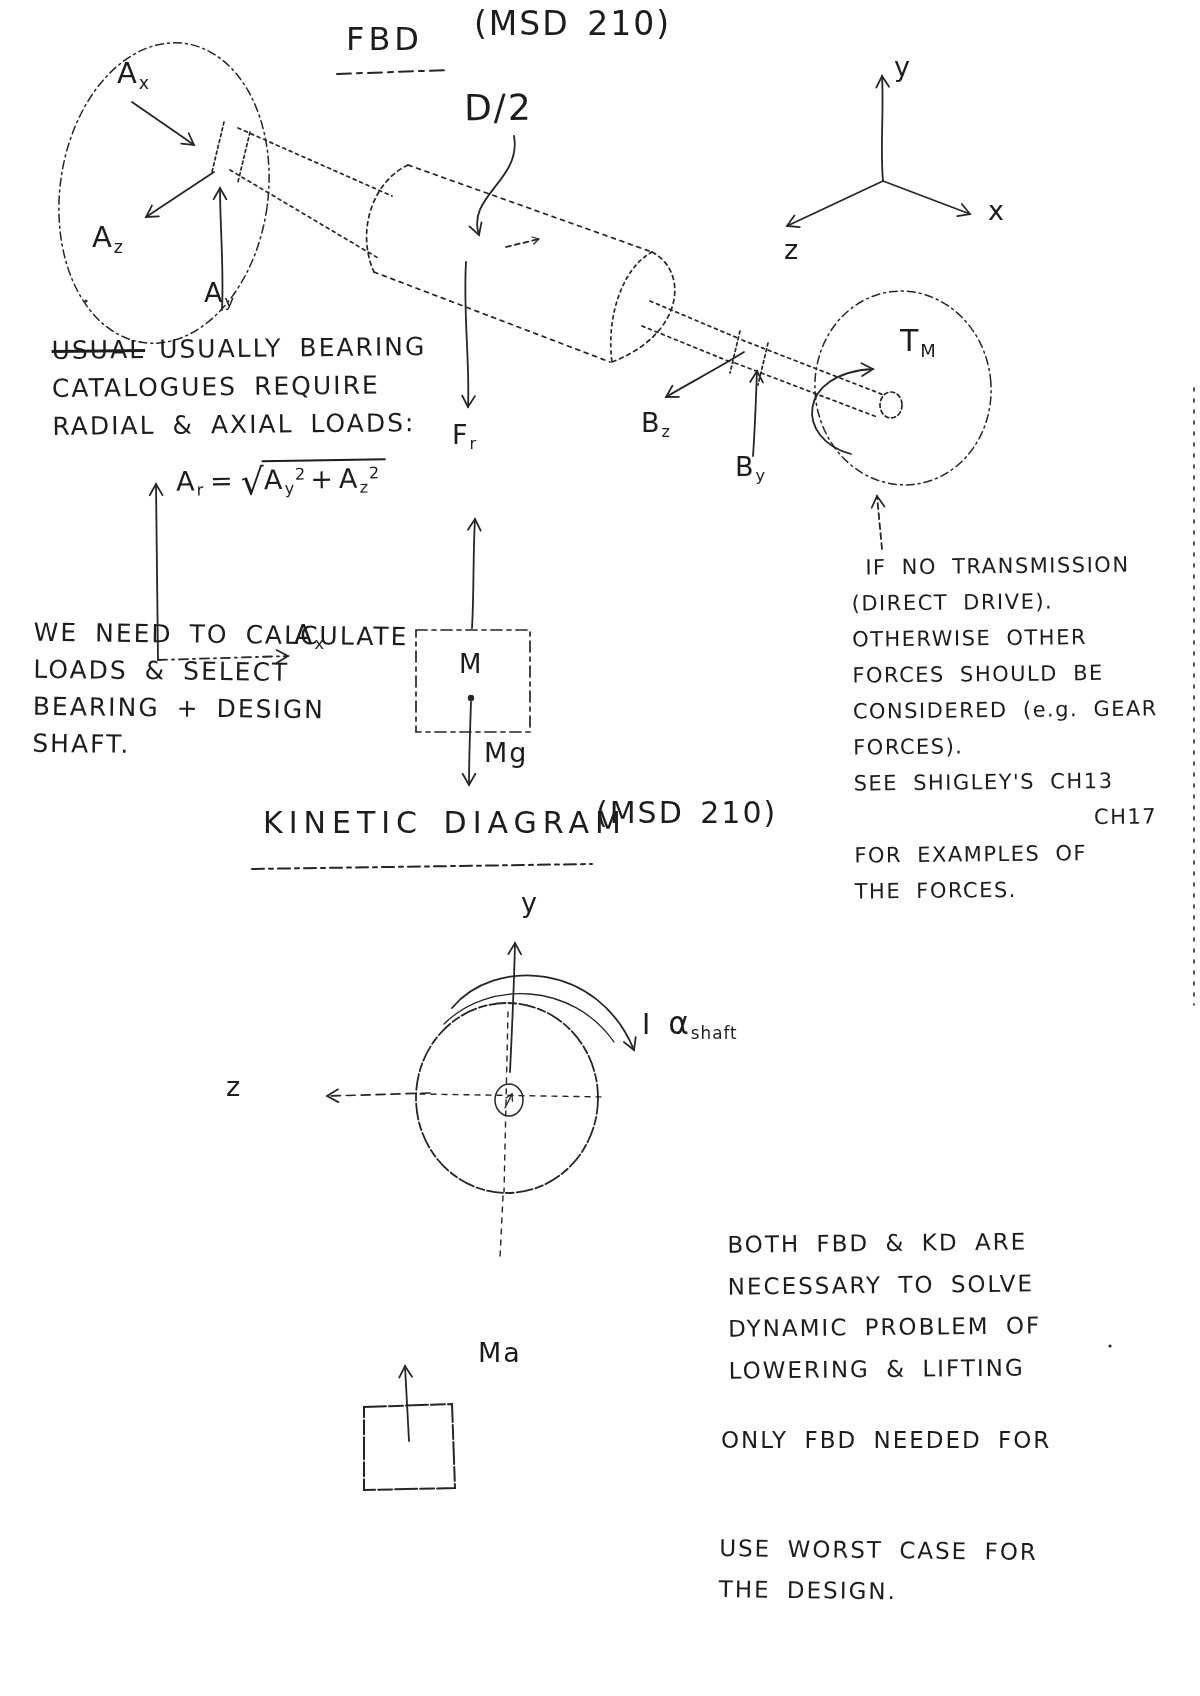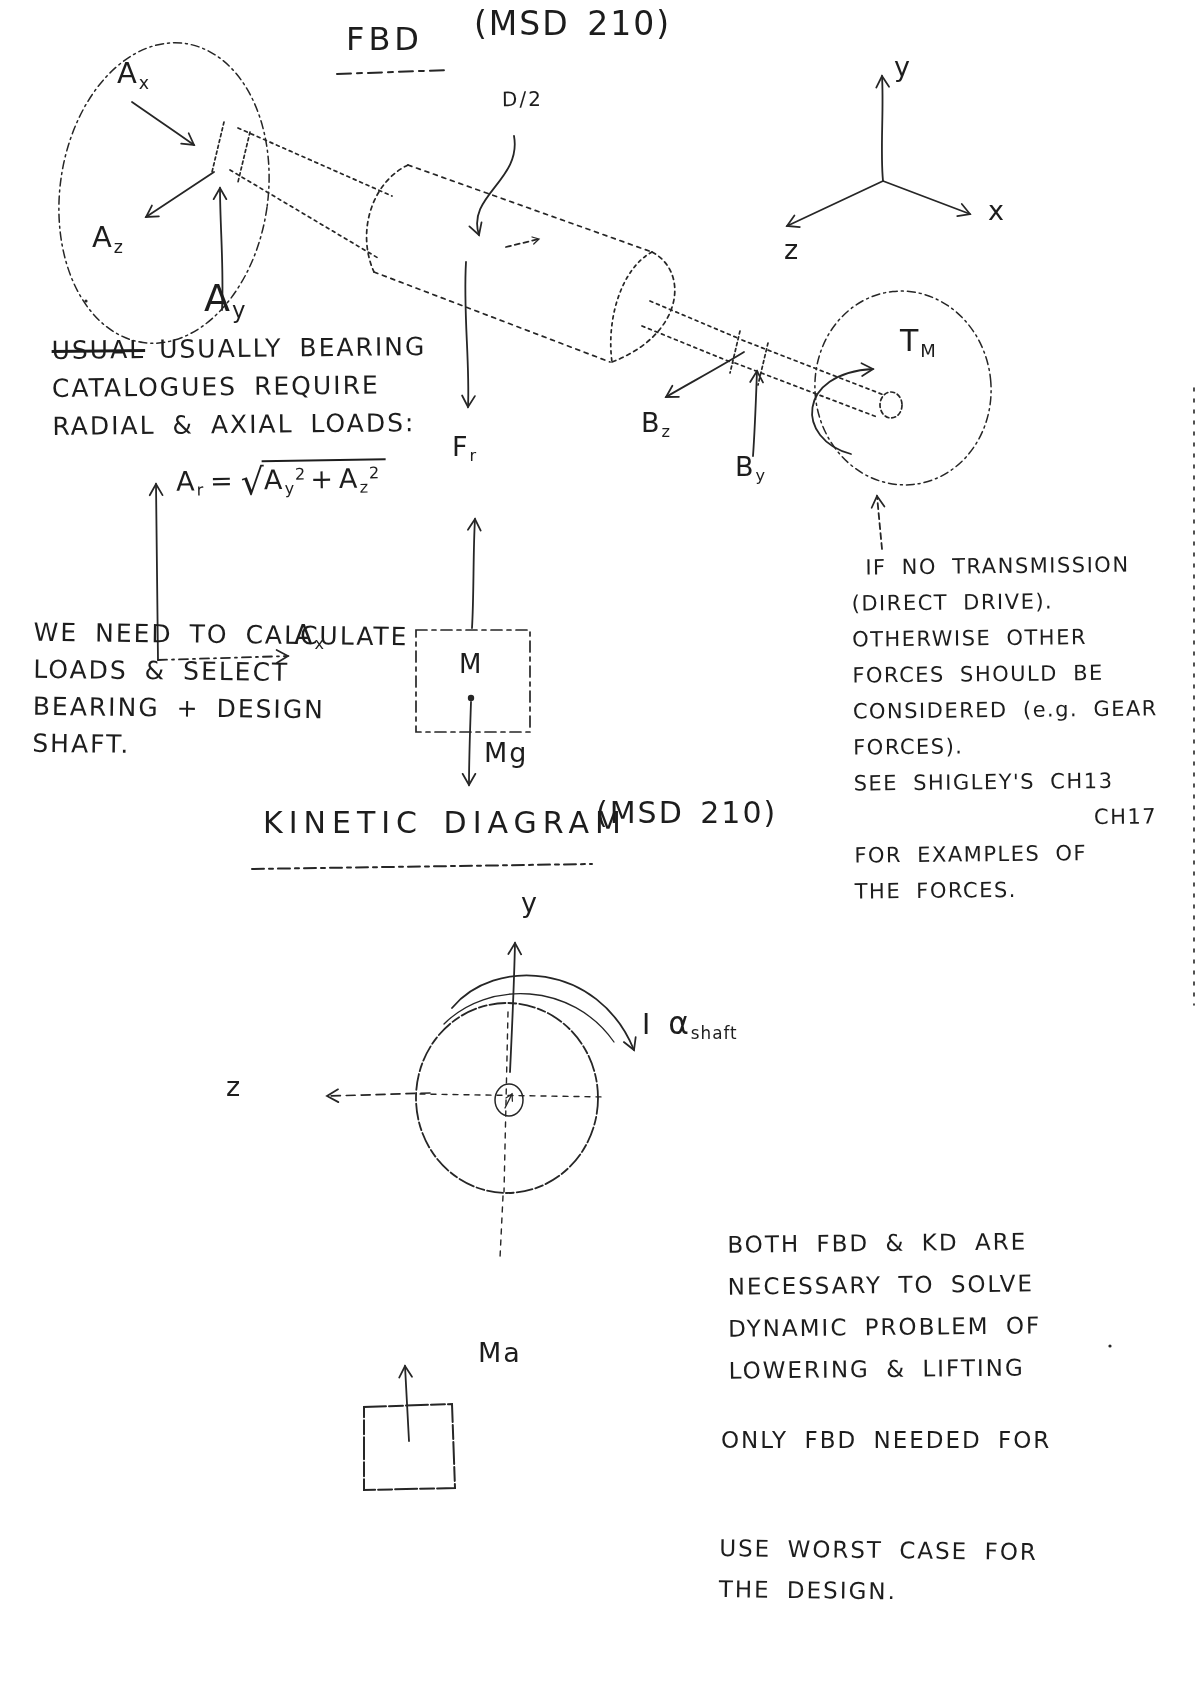--- a/index.html
+++ b/index.html
@@ -118,23 +118,23 @@
 
   <div class="lbl title" style="left:346px;top:22px;font-size:32px;">FBD</div>
   <div class="lbl" style="left:474px;top:6px;font-size:33px;">(MSD 210)</div>
 
   <div class="lbl" style="left:894px;top:52px;font-size:27px;">y</div>
   <div class="lbl" style="left:988px;top:196px;font-size:27px;">x</div>
   <div class="lbl" style="left:784px;top:235px;font-size:27px;">z</div>
 
   <div class="lbl" style="left:117px;top:58px;font-size:29px;"><span>A</span><sub>x</sub></div>
   <div class="lbl" style="left:92px;top:222px;font-size:29px;"><span>A</span><sub>z</sub></div>
-  <div class="lbl" style="left:204px;top:278px;font-size:38px;"><span>A</span><sub>y</sub></div>
-  <div class="lbl r-m05" style="left:502px;top:88px;font-size:20px;">D/2</div>
-  <div class="lbl" style="left:452px;top:432px;font-size:27px;"><span>F</span><sub>r</sub></div>
+  <div class="lbl" style="left:204px;top:278px;font-size:27px;"><span>A</span><sub>y</sub></div>
+  <div class="lbl r-m05" style="left:464px;top:88px;font-size:36px;">D/2</div>
+  <div class="lbl" style="left:452px;top:420px;font-size:27px;"><span>F</span><sub>r</sub></div>
   <div class="lbl" style="left:641px;top:408px;font-size:27px;"><span>B</span><sub>z</sub></div>
   <div class="lbl" style="left:735px;top:452px;font-size:27px;"><span>B</span><sub>y</sub></div>
   <div class="lbl" style="left:900px;top:324px;font-size:30px;"><span>T</span><sub>M</sub></div>
   <div class="lbl" style="left:459px;top:650px;font-size:26px;">M</div>
   <div class="lbl" style="left:484px;top:738px;font-size:27px;">Mg</div>
 
   <div class="note r-m05" style="left:52px;top:330px;font-size:25px;line-height:38px;">
     <div><span class="struck">USUAL</span><span class="gap-left">USUALLY BEARING</span></div>
     <div>CATALOGUES REQUIRE</div>
     <div>RADIAL &amp; AXIAL LOADS:</div>

